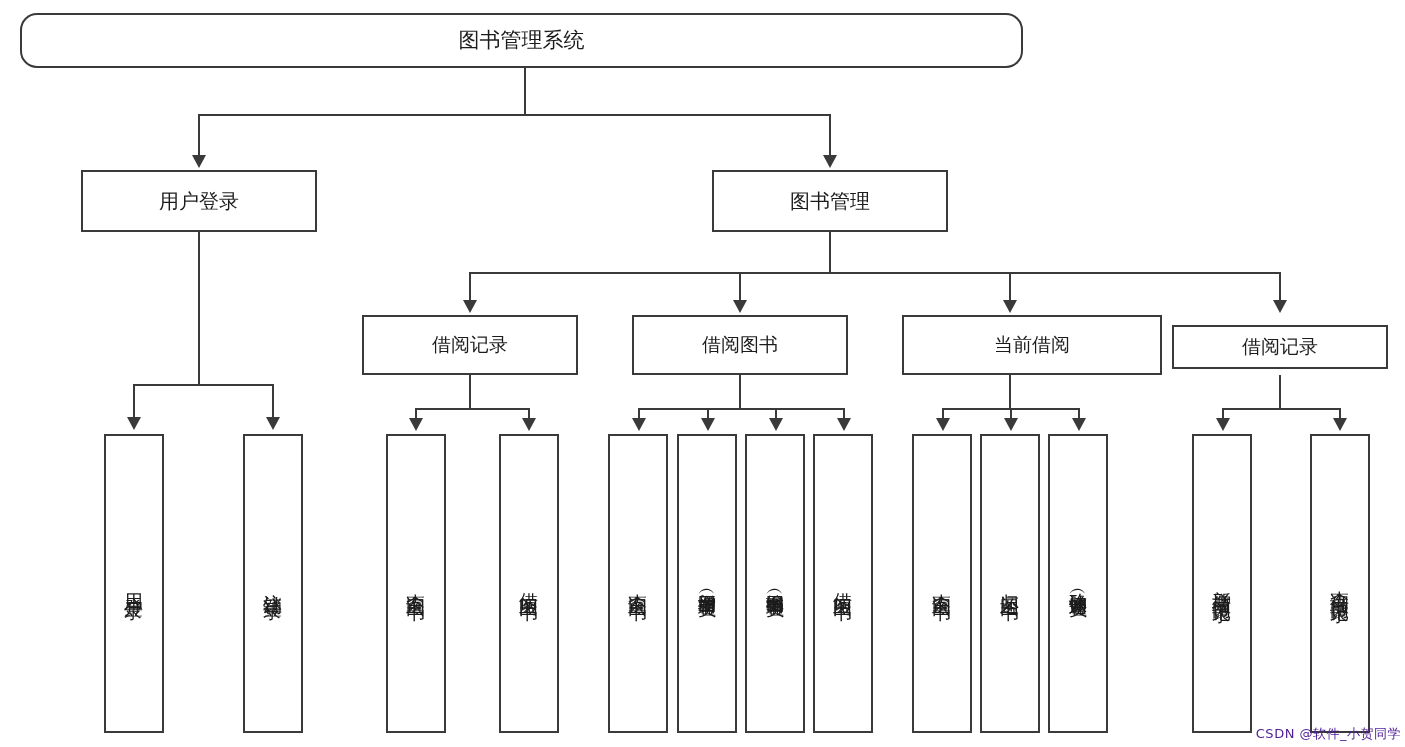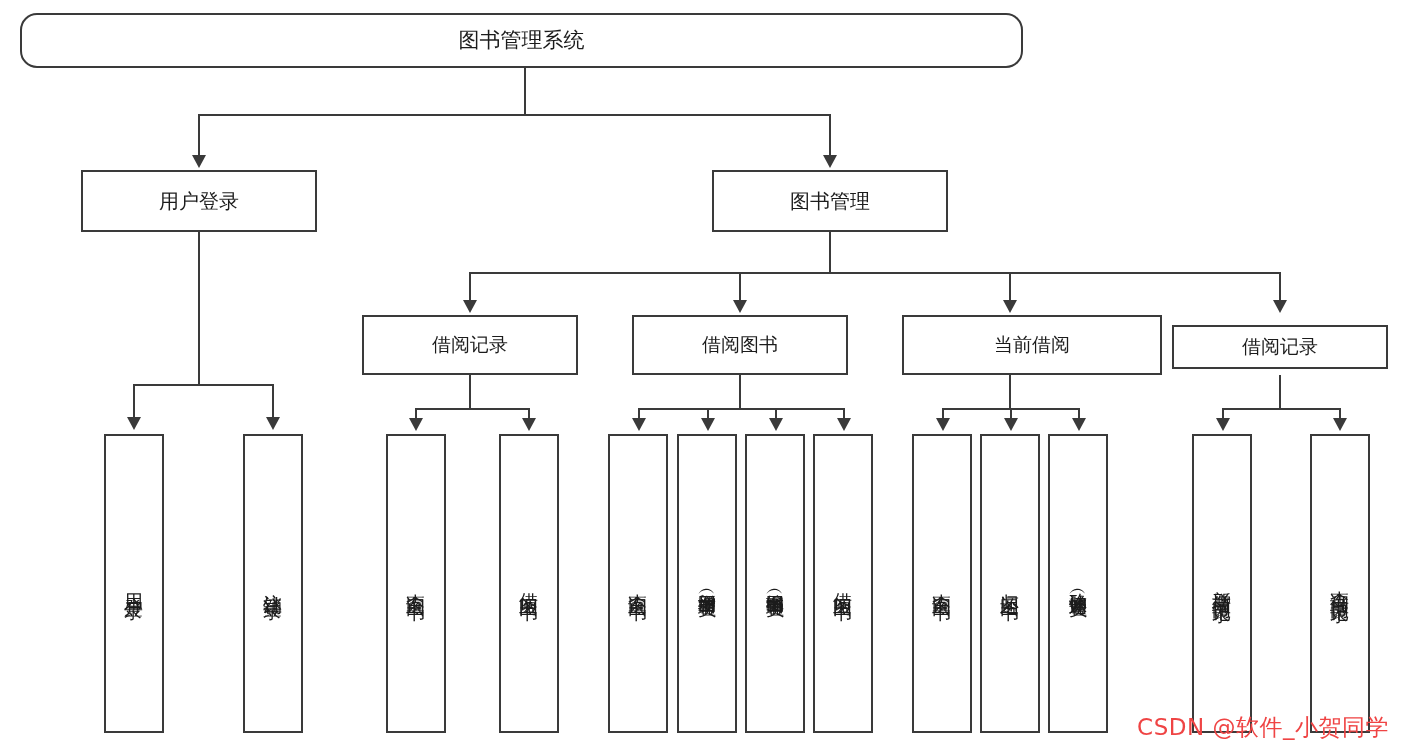--- a/index.html
+++ b/index.html
@@ -66,24 +66,24 @@
     position:absolute;
     width:0;height:0;
     border-left:7px solid transparent;
     border-right:7px solid transparent;
     border-top:13px solid #3a3a3a;
   }
 
   
   #watermark{
     position:absolute;
-    right:16px;
+    right:4px;
     bottom:4px;
-    font-size:23px;
-    color:#ef4444;
+    font-size:13px;
+    color:#4c1d95;
     letter-spacing:0.5px;
     white-space:nowrap;
     pointer-events:none;
     user-select:none;
   }
 </style>
 </head>
 <body>
 
 <div id="canvas">

